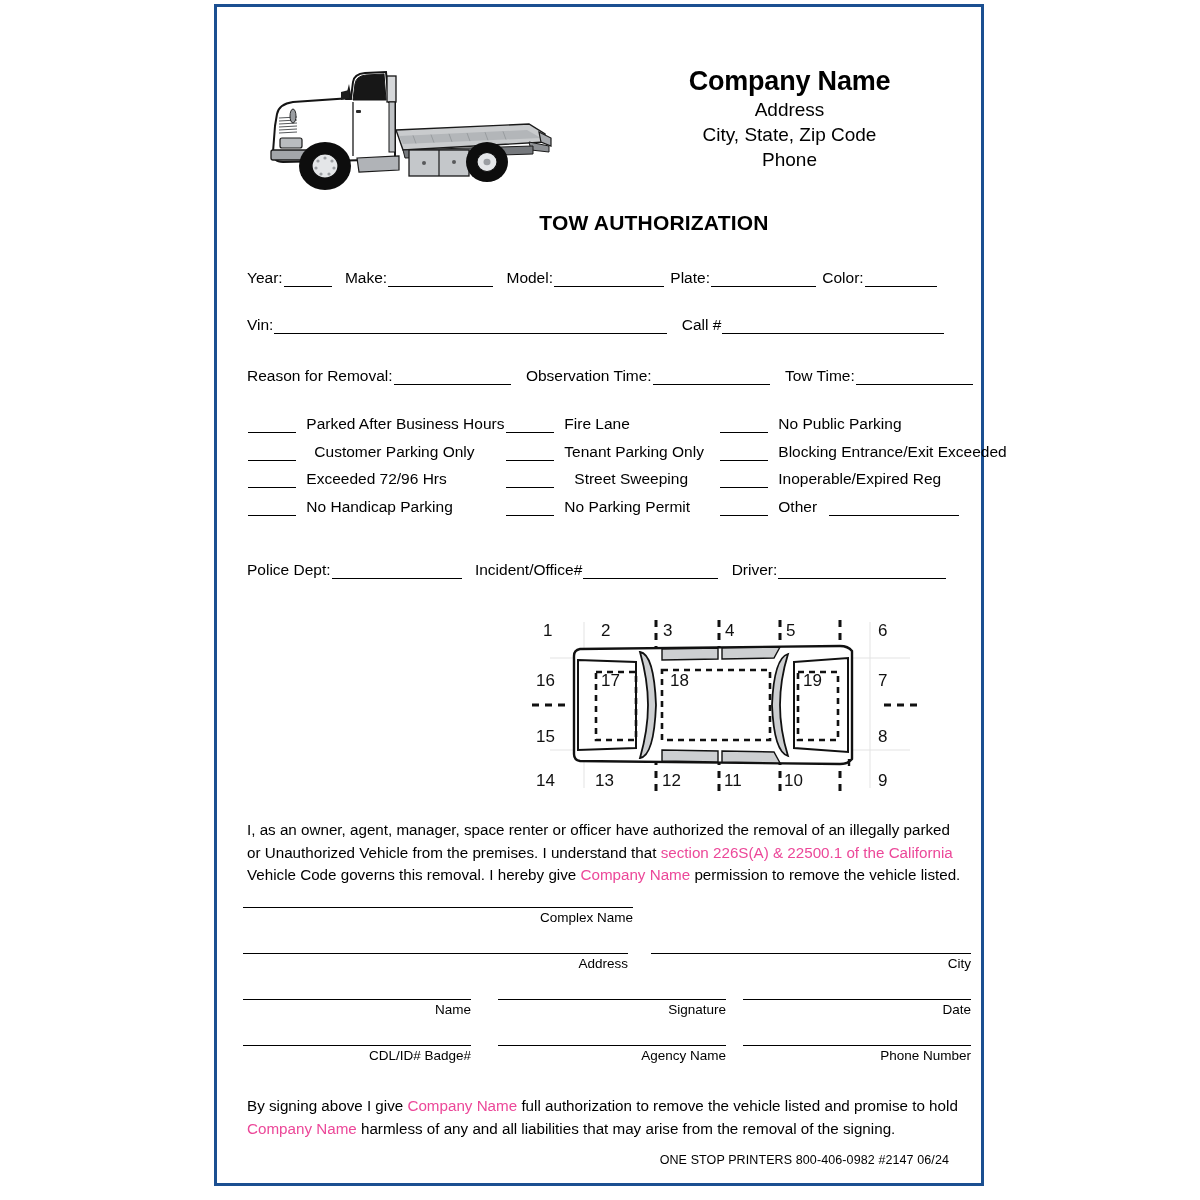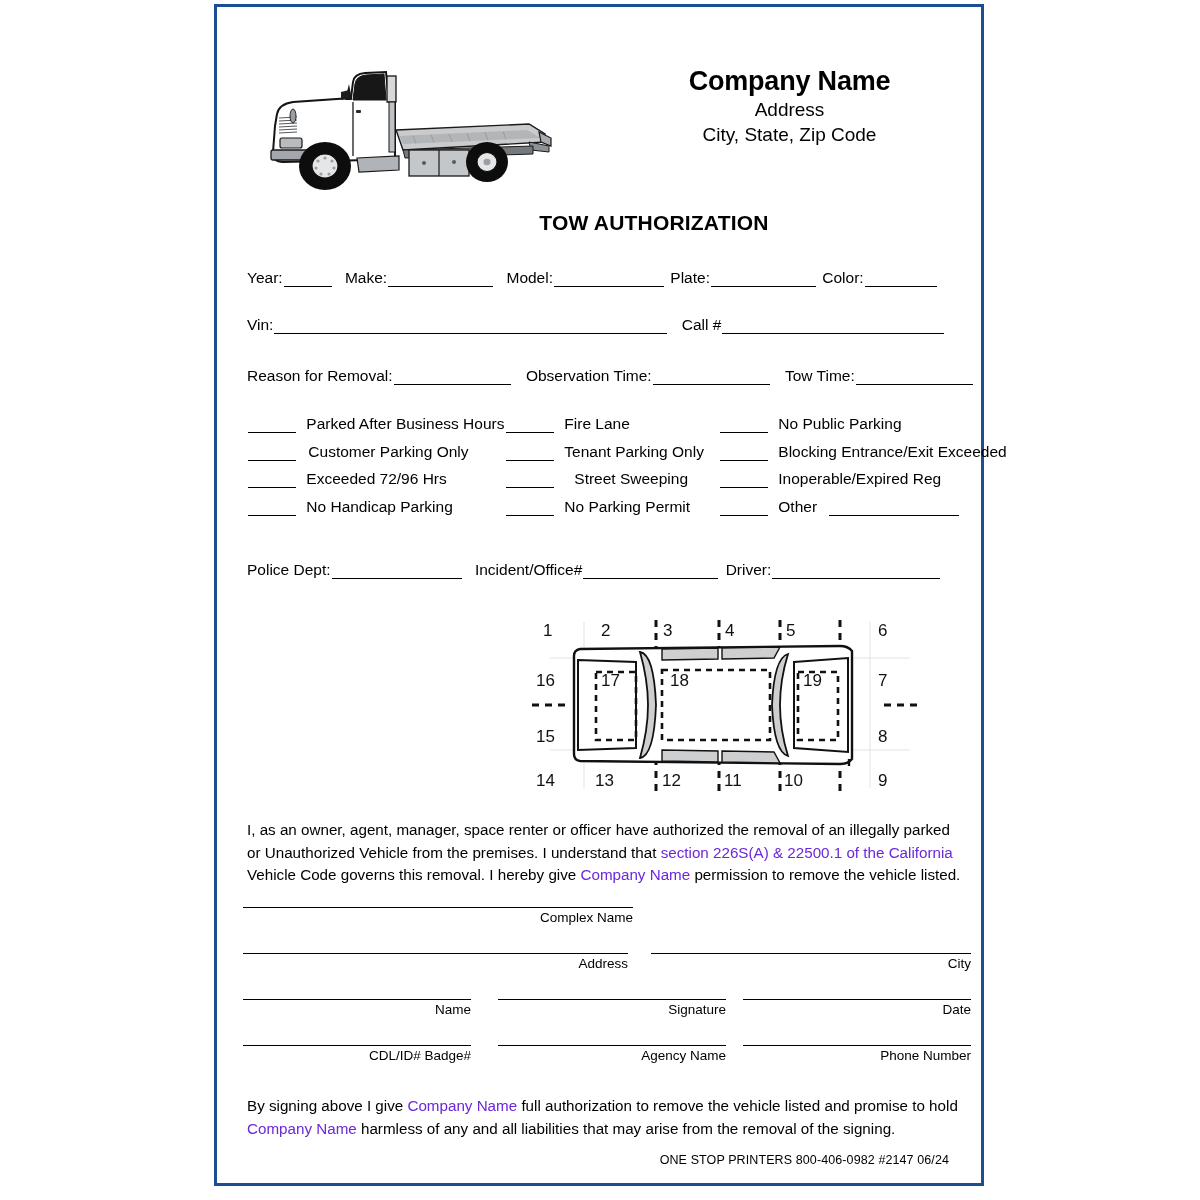--- a/index.html
+++ b/index.html
@@ -88,21 +88,21 @@
   #damage-title { font-size: 24px; font-weight: bold; letter-spacing: -0.2px; }
   .legend-item { font-size: 19.5px; margin-top: 20px; }
   #car-diagram { position: absolute; left: 305px; top: 0px; width: 410px; height: 190px; }
 
   
   #auth-para {
     position: absolute; left: 30px; top: 812px;
     width: 720px;
     font-size: 15.2px; line-height: 1.48;
   }
-  .red { color: #6d28d9; }
+  .red { color: #ec4899; }
 
   
   #sig-block { position: absolute; left: 26px; top: 900px; width: 728px; }
   .sig-row { position: absolute; width: 100%; }
   .sig-cell { position: absolute; text-align: right; }
   .sig-line { border-bottom: 1.8px solid #000; height: 1px; width: 100%; }
   .sig-cap { font-size: 13.5px; padding-top: 2px; white-space: nowrap; }
 
   #sig-row-1 { top: 0px; }
   #sig-row-2 { top: 46px; }
@@ -199,20 +199,21 @@
         <ellipse cx="234" cy="100" rx="21" ry="20" fill="#0d0d0d"></ellipse>
         <ellipse cx="234" cy="100" rx="10" ry="9.5" fill="#e4e6e8" stroke="#0d0d0d" stroke-width="1.1"></ellipse>
         <ellipse cx="234" cy="100" rx="3.5" ry="3.3" fill="#9b9ea2"></ellipse>
       </svg>
     </div>
 
     <div id="company-block">
       <div id="company-name">Company Name</div>
       <div class="company-line">Address</div>
       <div class="company-line">City, State, Zip Code</div>
+      <div class="company-line">Phone</div>
     </div>
   </div>
 
   <div id="doc-title">
     <span id="doc-title-shift">TOW AUTHORIZATION</span>
   </div>
 
   <div class="field-row" id="row-vin">
     <span class="lbl">Vin:</span><span class="rule" style="width:393px"></span>
     <span class="lbl" style="margin-left:9px">Call #</span><span class="rule" style="width:222px"></span>
@@ -233,21 +234,21 @@
   </div>
 
   <div id="reasons-grid">
 
     <div class="reason-line rcol1 rrow1">
       <span class="rule"></span>
       <span style="margin-left:5px">Parked After Business Hours</span>
     </div>
     <div class="reason-line rcol1 rrow2">
       <span class="rule"></span>
-      <span style="margin-left:7px">Customer Parking Only</span>
+      <span style="margin-left:13px">Customer Parking Only</span>
     </div>
     <div class="reason-line rcol1 rrow3">
       <span class="rule"></span>
       <span style="margin-left:5px">Exceeded 72/96 Hrs</span>
     </div>
     <div class="reason-line rcol1 rrow4">
       <span class="rule"></span>
       <span style="margin-left:5px">No Handicap Parking</span>
     </div>
 
@@ -283,21 +284,21 @@
     <div class="reason-line rcol3 rrow4">
       <span class="rule"></span>
       <span style="margin-left:5px">Other</span>
       <span class="rule" style="width:130px;margin-left:8px"></span>
     </div>
   </div>
 
   <div class="field-row" id="row-police">
     <span class="lbl">Police Dept:</span><span class="rule" style="width:130px"></span>
     <span class="lbl" style="margin-left:8px">Incident/Office#</span><span class="rule" style="width:135px"></span>
-    <span class="lbl" style="margin-left:2px">Driver:</span><span class="rule" style="width:168px"></span>
+    <span class="lbl" style="margin-left:8px">Driver:</span><span class="rule" style="width:168px"></span>
   </div>
 
   <div id="damage-section">
 
 
     <div id="car-diagram">
       <svg viewBox="0 0 410 190" width="410" height="190">
 
         <g stroke="#e3e3e3" stroke-width="1">
           <line x1="28" y1="48" x2="388" y2="48"></line>

